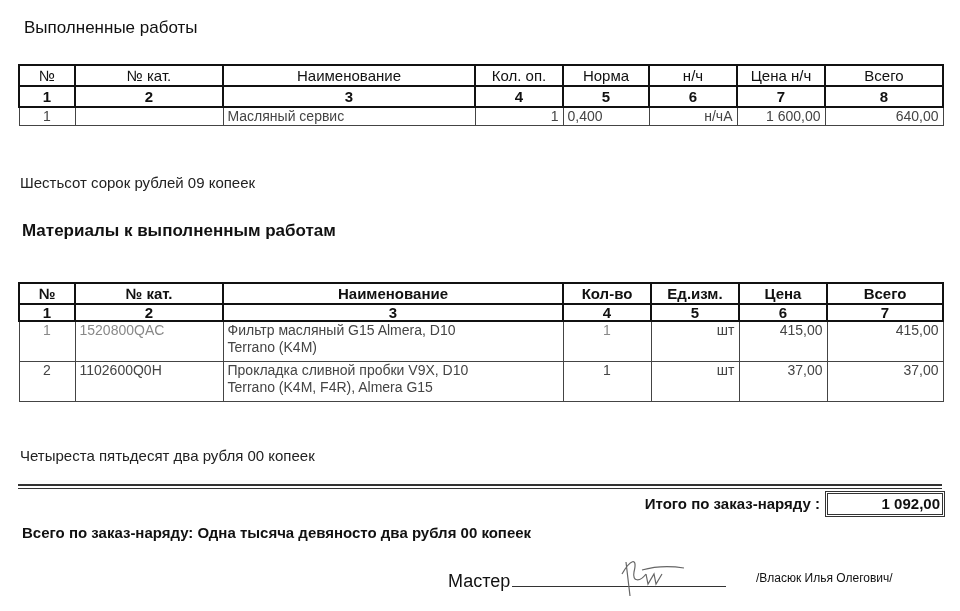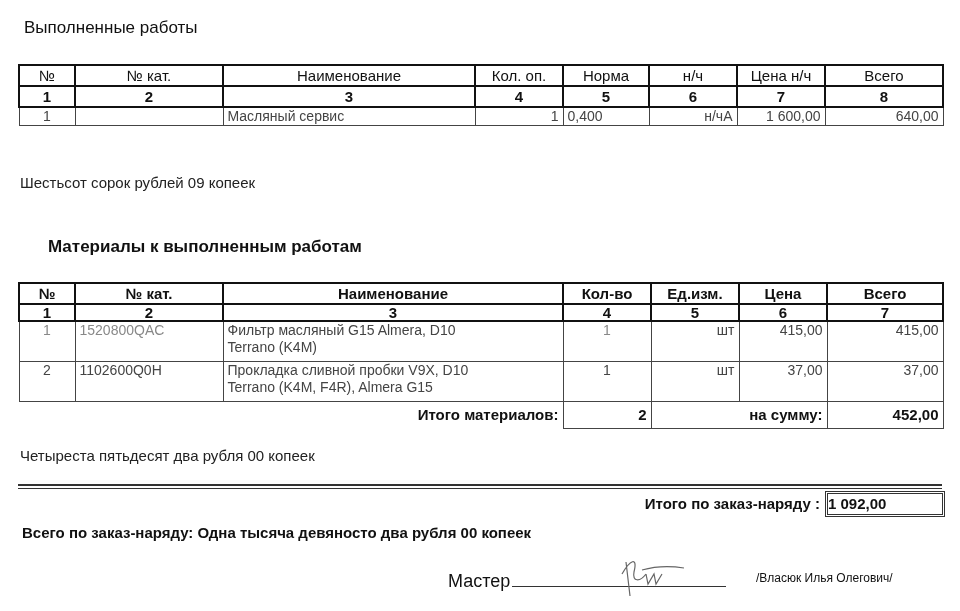--- a/index.html
+++ b/index.html
@@ -70,21 +70,21 @@
     <td class="l" style="">0,400</td>
     <td class="r">н/чА</td>
     <td class="r">1 600,00</td>
     <td class="r">640,00</td>
   </tr>
 </tbody>
   </table>
 
 <div class="abs words" style="left:20px; top:174px;">Шестьсот сорок рублей 09 копеек</div>
 
-<div class="abs h-bold" style="left:22px; top:237px;margin-left:26px;">Материалы к выполненным работам</div>
+<div class="abs h-bold" style="left:22px; top:221px;">Материалы к выполненным работам</div>
 
 <table style="left:18px; top:282px; width:924px;">
   <colgroup>
     <col style="width:56px">
       <col style="width:148px">
       <col style="width:340px">
       <col style="width:88px">
     <col style="width:88px">
       <col style="width:88px">
       <col style="width:116px">
@@ -119,36 +119,30 @@
   </tr>
   <tr class="row" style="height:40px">
     <td class="c">2</td>
     <td class="l">1102600Q0H</td>
     <td class="l wrap" style="padding-right:60px">Прокладка сливной пробки V9X, D10 Terrano (K4M, F4R), Almera G15</td>
     <td class="c">1</td>
     <td class="r">шт</td>
     <td class="r">37,00</td>
     <td class="r">37,00</td>
   </tr>
-  <tr class="tot" style="height:26px">
-    <td colspan="3" class="r" style="line-height:26px">Итого материалов:</td>
-    <td class="r b" style="line-height:26px">2</td>
-    <td colspan="2" class="r b" style="line-height:26px">на сумму:</td>
-    <td class="r b" style="line-height:26px">452,00</td>
-  </tr>
 </tbody>
   </table>
 
 <div class="abs words" style="left:20px; top:447px;">Четыреста пятьдесят два рубля 00 копеек</div>
 
 <div class="dline1" style="top:484px;"></div>
 <div class="dline1" style="top:488px; height:1px;"></div>
 
 <div class="abs" style="left:580px; top:495px; width:240px; text-align:right; font-size:15px; font-weight:bold;">Итого по заказ-наряду :</div>
-<div class="abs" style="left:825px; top:491px; width:112px; height:20px; border:3px double #333; text-align:left; font-size:15px; font-weight:bold; line-height:20px; padding-right:2px;">1 092,00</div>
+<div class="abs" style="left:825px; top:491px; width:112px; height:20px; border:3px double #333; text-align:right; font-size:15px; font-weight:bold; line-height:20px; padding-right:2px;">1 092,00</div>
 
 <div class="abs" style="left:22px; top:524px; font-size:15px; font-weight:bold;">Всего по заказ-наряду: Одна тысяча девяносто два рубля 00 копеек</div>
 
 <div class="abs" style="left:448px; top:571px; font-size:18px;">Мастер</div>
 <div class="sigline" style="left:512px; top:586px; width:214px;"></div>
 <svg class="abs" style="left:612px; top:552px;" width="80" height="46">
   <path d="M14 10 L18 44 M10 22 C18 8 26 4 22 20 C20 30 28 30 34 22 M34 22 L36 32 L42 22 L44 32 L50 22 M30 18 C44 14 60 14 72 16" stroke="#666" stroke-width="1.2" fill="none"></path>
 </svg>
 <div class="abs" style="left:756px; top:571px; font-size:12px;">/Власюк Илья Олегович/</div>
 

